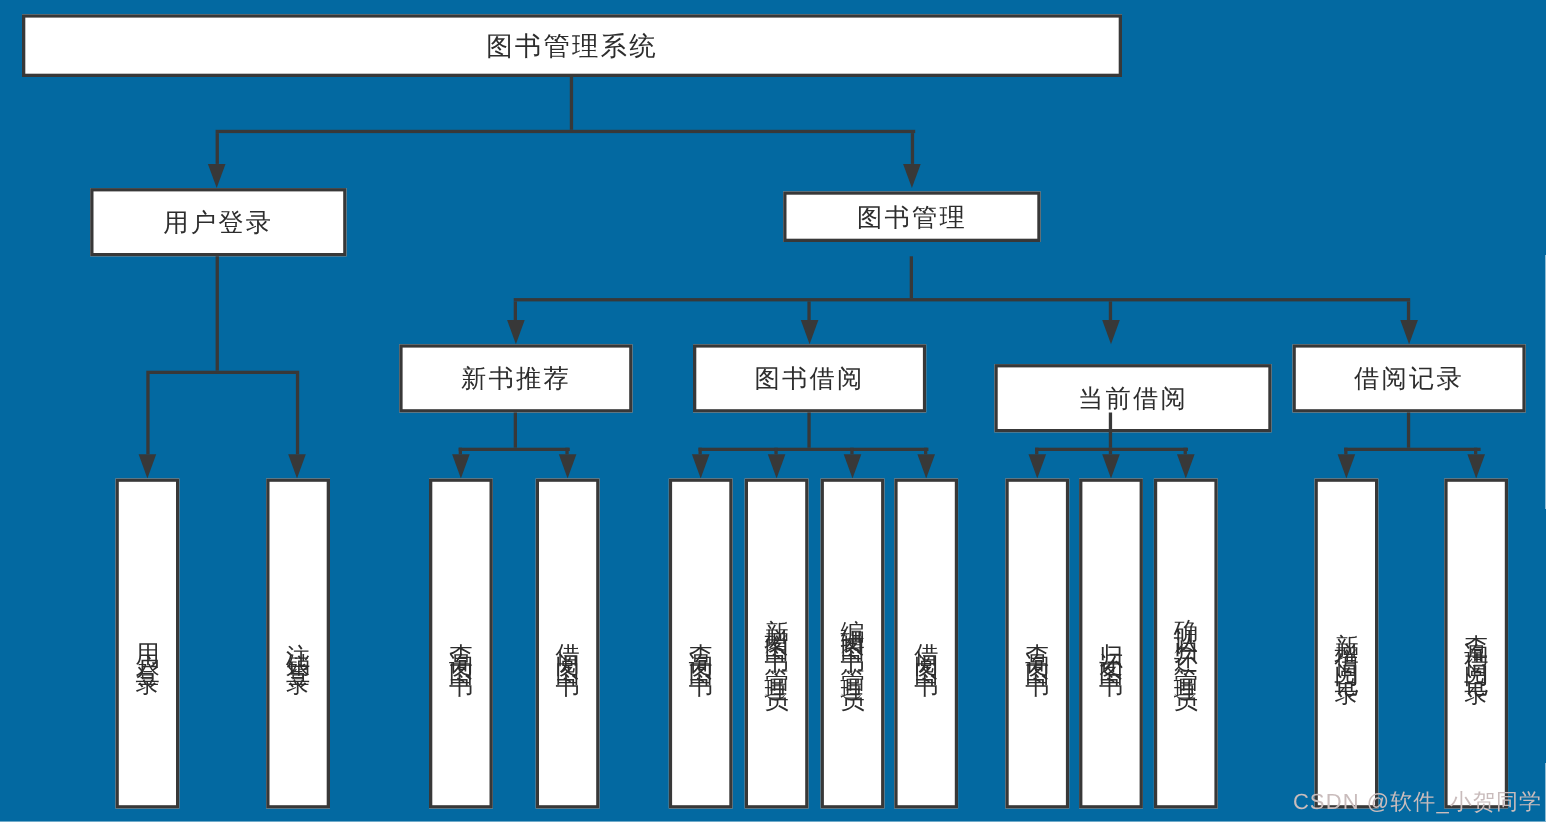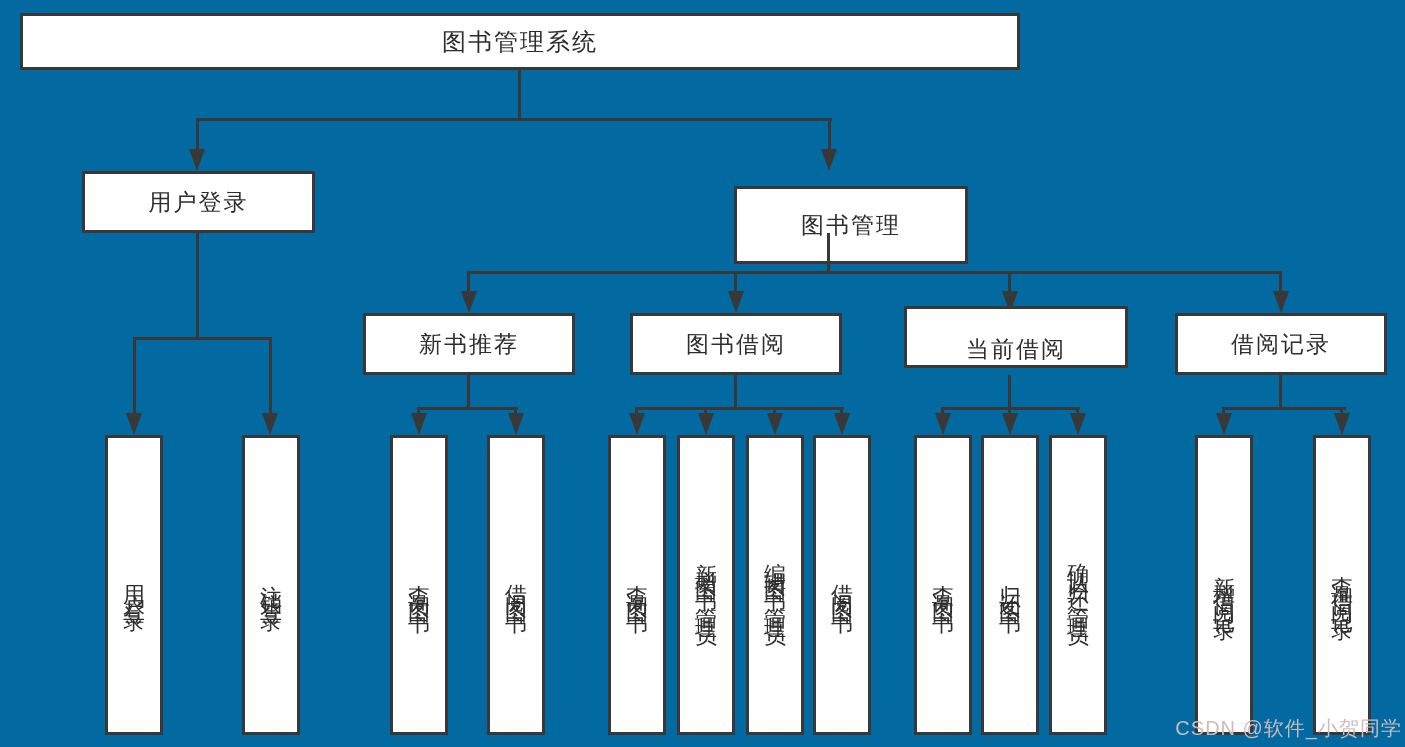--- a/index.html
+++ b/index.html
@@ -76,21 +76,21 @@
   <div class="vl" style="left:518px; top:70px; height:48px;"></div>
   <div class="hl" style="left:196px; top:118px; width:636px;"></div>
   <div class="vl" style="left:196px; top:121px; height:28px;"></div>
   <div class="arrow" style="left:189px; top:149px;"></div>
   <div class="vl" style="left:828px; top:121px; height:28px;"></div>
   <div class="arrow" style="left:821px; top:149px;"></div>
 
   <div class="hbox" style="left:82px; top:171px; width:233px; height:62px;">
     <span>用户登录</span>
   </div>
-  <div class="hbox" style="left:712px; top:186px; width:234px; height:78px;margin-left:22px;">
+  <div class="hbox" style="left:712px; top:174px; width:234px; height:46px;">
     <span>图书管理</span>
   </div>
 
   <div class="vl" style="left:196px; top:233px; height:104px;"></div>
   <div class="hl" style="left:133px; top:337px; width:139px;"></div>
   <div class="vl" style="left:133px; top:340px; height:73px;"></div>
   <div class="arrow" style="left:126px; top:413px;"></div>
   <div class="vl" style="left:269px; top:340px; height:73px;"></div>
   <div class="arrow" style="left:262px; top:413px;"></div>
 
@@ -104,21 +104,21 @@
   <div class="arrow" style="left:1002px; top:291px;"></div>
   <div class="vl" style="left:1279px; top:274px; height:17px;"></div>
   <div class="arrow" style="left:1273px; top:291px;"></div>
 
   <div class="hbox" style="left:630px; top:313px; width:212px; height:62px;">
     <span>图书借阅</span>
   </div>
   <div class="hbox" style="left:363px; top:313px; width:212px; height:62px;">
     <span>新书推荐</span>
   </div>
-  <div class="hbox" style="left:904px; top:306px; width:224px; height:62px;align-items:flex-end;">
+  <div class="hbox" style="left:904px; top:331px; width:252px; height:62px;">
     <span>当前借阅</span>
   </div>
   <div class="hbox" style="left:1175px; top:313px; width:212px; height:62px;">
     <span>借阅记录</span>
   </div>
 
   <div class="vl" style="left:467px; top:375px; height:32px;"></div>
   <div class="hl" style="left:417px; top:407px; width:101px;"></div>
   <div class="vl" style="left:417px; top:407px; height:6px;"></div>
   <div class="arrow" style="left:411px; top:413px;"></div>

